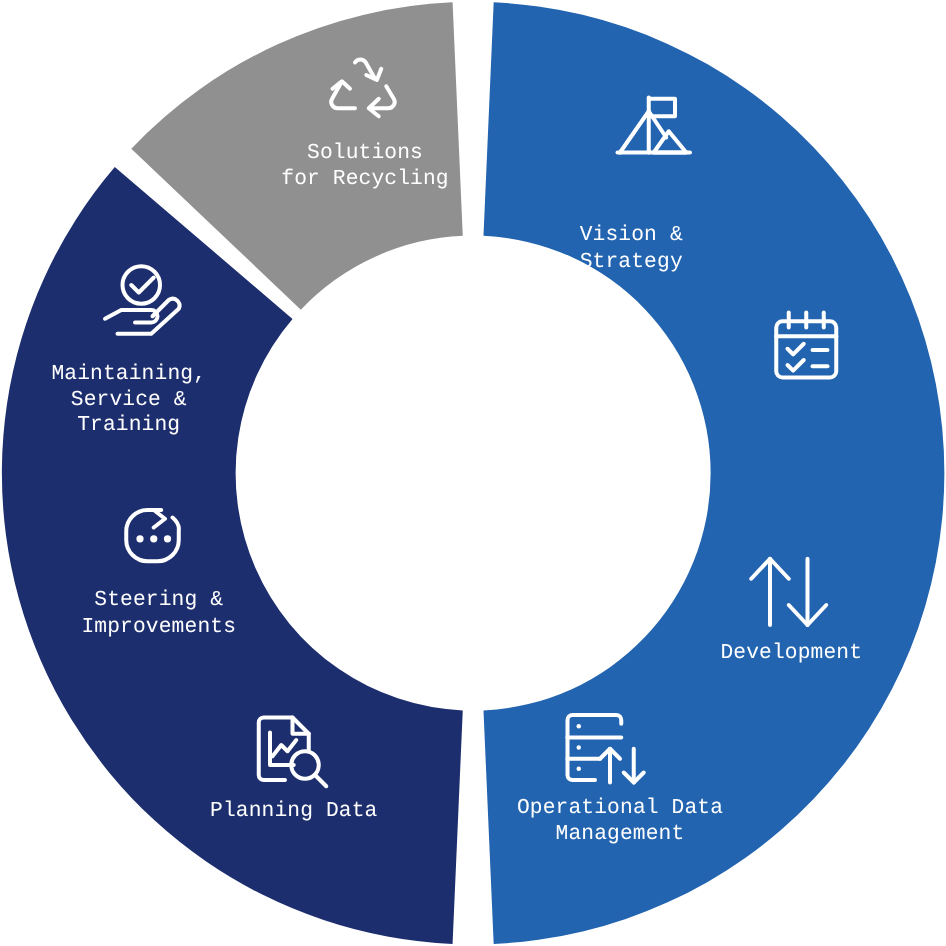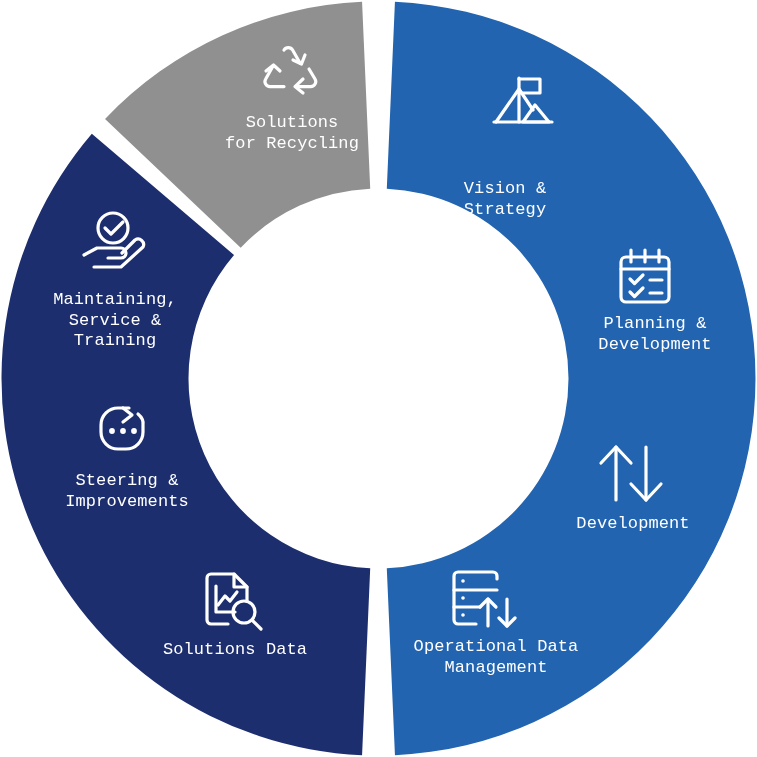--- a/index.html
+++ b/index.html
@@ -78,22 +78,20 @@
       <path d="M17 3 V15"></path>
       <path d="M31 3 V15"></path>
       <path d="M45 3 V15"></path>
       <path d="M7 22 H55"></path>
       <path d="M16 32 l4.5 4.5 L29 28"></path>
       <path d="M16 45 l4.5 4.5 L29 41"></path>
       <path d="M36 33 H48"></path>
       <path d="M36 46 H48"></path>
     </svg>
   </div>
-  <div class="seg-label" style="left:655px; top:335px;">Planning &amp;
-Development</div>
 
   <div class="seg-icon" style="left:631px; top:474px;">
     <svg width="78" height="64" viewBox="0 0 78 64" fill="none" stroke="#ffffff" stroke-width="3.2" stroke-linecap="round" stroke-linejoin="round">
       <path d="M24 58 V5"></path>
       <path d="M9 21 L24 5 L39 21"></path>
       <path d="M54 5 V58"></path>
       <path d="M39 42 L54 58 L69 42"></path>
     </svg>
   </div>
   <div class="seg-label" style="left:633px; top:524px;">Development</div>
@@ -118,21 +116,21 @@
   <div class="seg-icon" style="left:233px; top:602px;">
     <svg width="64" height="62" viewBox="0 0 64 62" fill="none" stroke="#ffffff" stroke-width="3.2" stroke-linecap="round" stroke-linejoin="round">
       <path d="M46 30 V16 L33 3 H10 a4 4 0 0 0 -4 4 V49 a4 4 0 0 0 4 4 H27"></path>
       <path d="M33 3 V16 H46"></path>
       <path d="M15 15 V41 H34"></path>
       <path d="M17 34 L24 25 L29 30 L36 21"></path>
       <circle cx="43" cy="41" r="11"></circle>
       <path d="M51 49 L60 58"></path>
     </svg>
   </div>
-  <div class="seg-label" style="left:235px; top:650px;">Solutions Data</div>
+  <div class="seg-label" style="left:235px; top:650px;">Planning Data</div>
 
   <div class="seg-icon" style="left:129px; top:430px;">
     <svg width="64" height="48" viewBox="0 0 64 48" fill="none" stroke="#ffffff" stroke-width="3.2" stroke-linecap="round" stroke-linejoin="round">
       <path d="M41 8 a22 15 0 0 1 5 11 v7 a17 17 0 0 1 -17 17 H21 a17 17 0 0 1 -17 -17 v-7 A17 17 0 0 1 21 2 h11"></path>
       <path d="M26 2 L35 9 L26 16"></path>
       <circle cx="15" cy="25" r="2.9" fill="#ffffff" stroke="none"></circle>
       <circle cx="26" cy="25" r="2.9" fill="#ffffff" stroke="none"></circle>
       <circle cx="37" cy="25" r="2.9" fill="#ffffff" stroke="none"></circle>
     </svg>
   </div>
@@ -140,21 +138,21 @@
 Improvements</div>
 
   <div class="seg-icon" style="left:118px; top:242px;">
     <svg width="74" height="62" viewBox="0 0 74 62" fill="none" stroke="#ffffff" stroke-width="3.2" stroke-linecap="round" stroke-linejoin="round">
       <circle cx="32" cy="17" r="15"></circle>
       <path d="M24 17 l6 6 L42 11"></path>
       <path d="M3 44 L16 37 H40 a5 5 0 0 1 0 10 H27"></path>
       <path d="M13 56 H40 L62 36 a5.5 5.5 0 0 0 -8 -7 L41 42"></path>
     </svg>
   </div>
-  <div class="seg-label" style="left:103px; top:321px;margin-left:12px;">Maintaining,
+  <div class="seg-label" style="left:103px; top:321px;">Maintaining,
 Service &amp;
 Training</div>
 
   <div class="seg-icon" style="left:292px; top:70px;">
     <svg width="70" height="62" viewBox="0 0 70 62" fill="none" stroke="#ffffff" stroke-width="3.2" stroke-linecap="round" stroke-linejoin="round">
       <path d="M27 11 a5 5 0 0 1 8.6 0 L43 24"></path>
       <path d="M36 21 L44.5 25 L48 16"></path>
       <path d="M52 30 l6 10 a5 5 0 0 1 -4.3 7.6 H39"></path>
       <path d="M46 40 L38 47.6 L46 54"></path>
       <path d="M27 47.6 H13 a5 5 0 0 1 -4.3 -7.6 L16 27"></path>

